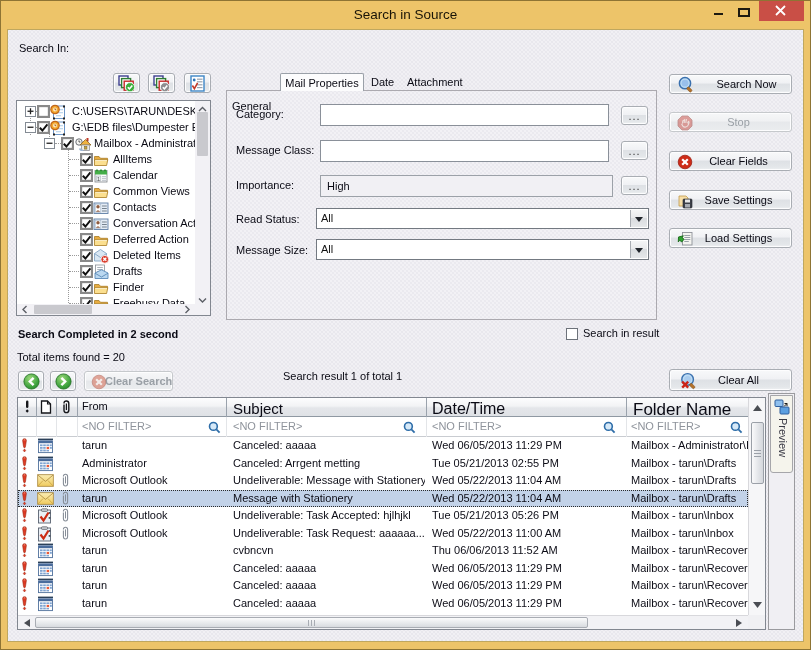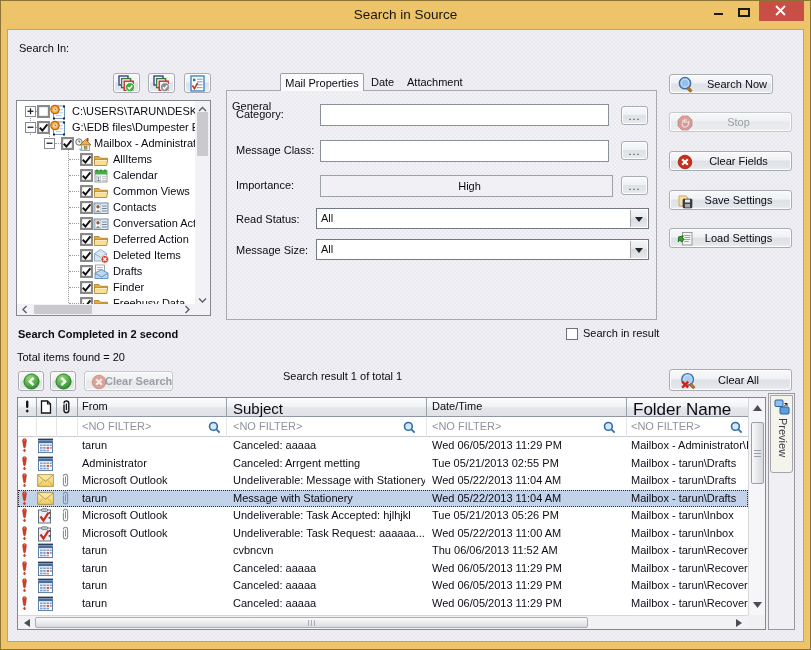--- a/index.html
+++ b/index.html
@@ -10,21 +10,21 @@
 #content { position:absolute; left:8px; top:30px; width:795px; height:611px; background-color:#F1F0F4; background-image:radial-gradient(#E8E7ED 0.7px, transparent 0.8px), radial-gradient(#E8E7ED 0.7px, transparent 0.8px); background-size:4px 4px; background-position:0 0, 2px 2px; box-shadow:0 0 0 1px #BFA75F; }
 .lbl { position:absolute; white-space:nowrap; font-size:11px; color:#0a0a14; }
 .btn { position:absolute; border:1px solid #A9ADB3; border-radius:3px;
   background:linear-gradient(#F8F9FA 0%,#F0F1F4 45%,#DEE1E5 50%,#E4E7EA 85%,#EFF1F3 100%);
   box-shadow:inset 0 0 0 1px #FDFDFE; display:flex; align-items:center; }
 .btn .t { flex:1; text-align:center; font-size:11px; color:#0a0a14; white-space:nowrap; }
 .btn.dis { border-color:#C6C9CC; background:linear-gradient(#F6F7F8 0%,#F0F1F3 45%,#E6E8EB 50%,#EBEDEF 100%); }
 .btn.dis .t { color:#9aa0a6; }
 .ico { position:absolute; }
 svg { display:block; }
-.input { position:absolute; background:#fff; border:1px solid #8A9099;text-align:center; }
+.input { position:absolute; background:#fff; border:1px solid #8A9099; }
 .combo { position:absolute; background:#fff; border:1px solid #737981; }
 .combo .ar { position:absolute; right:1px; top:1px; bottom:1px; width:17px;
   background:linear-gradient(#F4F5F6,#E9EAEC 45%,#D9DCDF 50%,#E6E8EA); border-left:1px solid #A9ADB3; }
 .combo .ar:after { content:""; position:absolute; left:4px; top:7px; border:4px solid transparent; border-top:5px solid #20242a; }
 </style>
 </head>
 <body>
 <div id="win">
   <div id="content"></div>
   <div class="abs" style="left:0;top:0;width:100%;text-align:center;font-size:13.5px;line-height:29px;color:#191407;">Search in Source</div>
@@ -383,21 +383,21 @@
     </div>
   <div class="lbl" style="left:236px;top:244px;text-align:right;">Message Size:</div>
   <div class="combo" style="left:316px;top:239px;width:333px;height:21px;">
       <div style="position:absolute;left:4px;top:3px;font-size:11px;">All</div>
       <div class="ar"></div>
     </div>
 
   <div class="abs" style="left:566px;top:328px;width:12px;height:12px;background:#fff;border:1px solid #6d727a;"></div>
   <div class="lbl" style="left:583px;top:327px;">Search in result</div>
 
-  <div class="btn" style="left:669px;top:74px;width:104px;height:20px;padding-left:16px;">
+  <div class="btn" style="left:669px;top:74px;width:123px;height:20px;padding-left:16px;">
     <svg class="ico" style="left:7px;top:1px;" width="18" height="18" viewBox="0 0 18 18">
       <circle cx="8" cy="7.2" r="5.6" fill="#BDDCF5" stroke="#3A70AE" stroke-width="1.5"></circle>
       <circle cx="8" cy="7.2" r="3.4" fill="#8FB8E8" opacity="0.8"></circle>
       <rect x="11.4" y="10.6" width="5.5" height="2.8" rx="1" transform="rotate(45 11.4 10.6)" fill="#B5722B" stroke="#84511A" stroke-width="0.6"></rect>
     </svg>
       <div class="t" style="padding-left:16px;">Search Now</div>
     </div>
   <div class="btn dis" style="left:669px;top:112px;width:123px;height:20px;">
     <svg class="ico" style="left:7px;top:2px;opacity:0.5;" width="16" height="16" viewBox="0 0 16 16">
       <path d="M5 1 H11 L15 5 V11 L11 15 H5 L1 11 V5 Z" fill="#C94A41" stroke="#8d2f28" stroke-width="0.8"></path>
@@ -497,21 +497,21 @@
           </svg>
         </div>
 <div class="abs" style="left:44px;top:2px;">
           <svg width="9" height="14" viewBox="0 0 9 14">
             <path d="M2 3.4 Q2 1 4.4 1 Q6.8 1 6.8 3.4 L6.8 10.2 Q6.8 12.6 4.4 12.6 Q2 12.6 2 10.2 L2 4.6" fill="none" stroke="#15161a" stroke-width="1.4"></path>
             <path d="M4.4 3.4 L4.4 10" stroke="#15161a" stroke-width="1.2"></path>
           </svg>
         </div>
 <div class="abs" style="left:64px;top:2px;font-size:11px;color:#0a0a14;white-space:nowrap;">From</div>
 <div class="abs" style="left:215px;top:2px;font-size:15px;color:#0a0a14;white-space:nowrap;text-align:right;">Subject</div>
-<div class="abs" style="left:414px;top:2px;font-size:11px;color:#0a0a14;white-space:nowrap;">Date/Time</div>
+<div class="abs" style="left:414px;top:2px;font-size:16px;color:#0a0a14;white-space:nowrap;">Date/Time</div>
 <div class="abs" style="left:615px;top:2px;font-size:17px;color:#0a0a14;white-space:nowrap;">Folder Name</div>
 </div>
 <div class="abs" style="left:0;top:19px;width:730px;height:20px;background:#fff;border-bottom:1px solid #C9CCD1;">
 <div class="abs" style="left:18px;top:0;width:1px;height:20px;background:#E3E5E8;"></div>
 <div class="abs" style="left:38px;top:0;width:1px;height:20px;background:#E3E5E8;"></div>
 <div class="abs" style="left:59px;top:0;width:1px;height:20px;background:#E3E5E8;"></div>
 <div class="abs" style="left:208px;top:0;width:1px;height:20px;background:#E3E5E8;"></div>
 <div class="abs" style="left:408px;top:0;width:1px;height:20px;background:#E3E5E8;"></div>
 <div class="abs" style="left:608px;top:0;width:1px;height:20px;background:#E3E5E8;"></div>
 <div class="abs" style="left:64px;top:3px;font-size:11px;color:#8e939b;white-space:nowrap;">&lt;NO FILTER&gt;</div>

